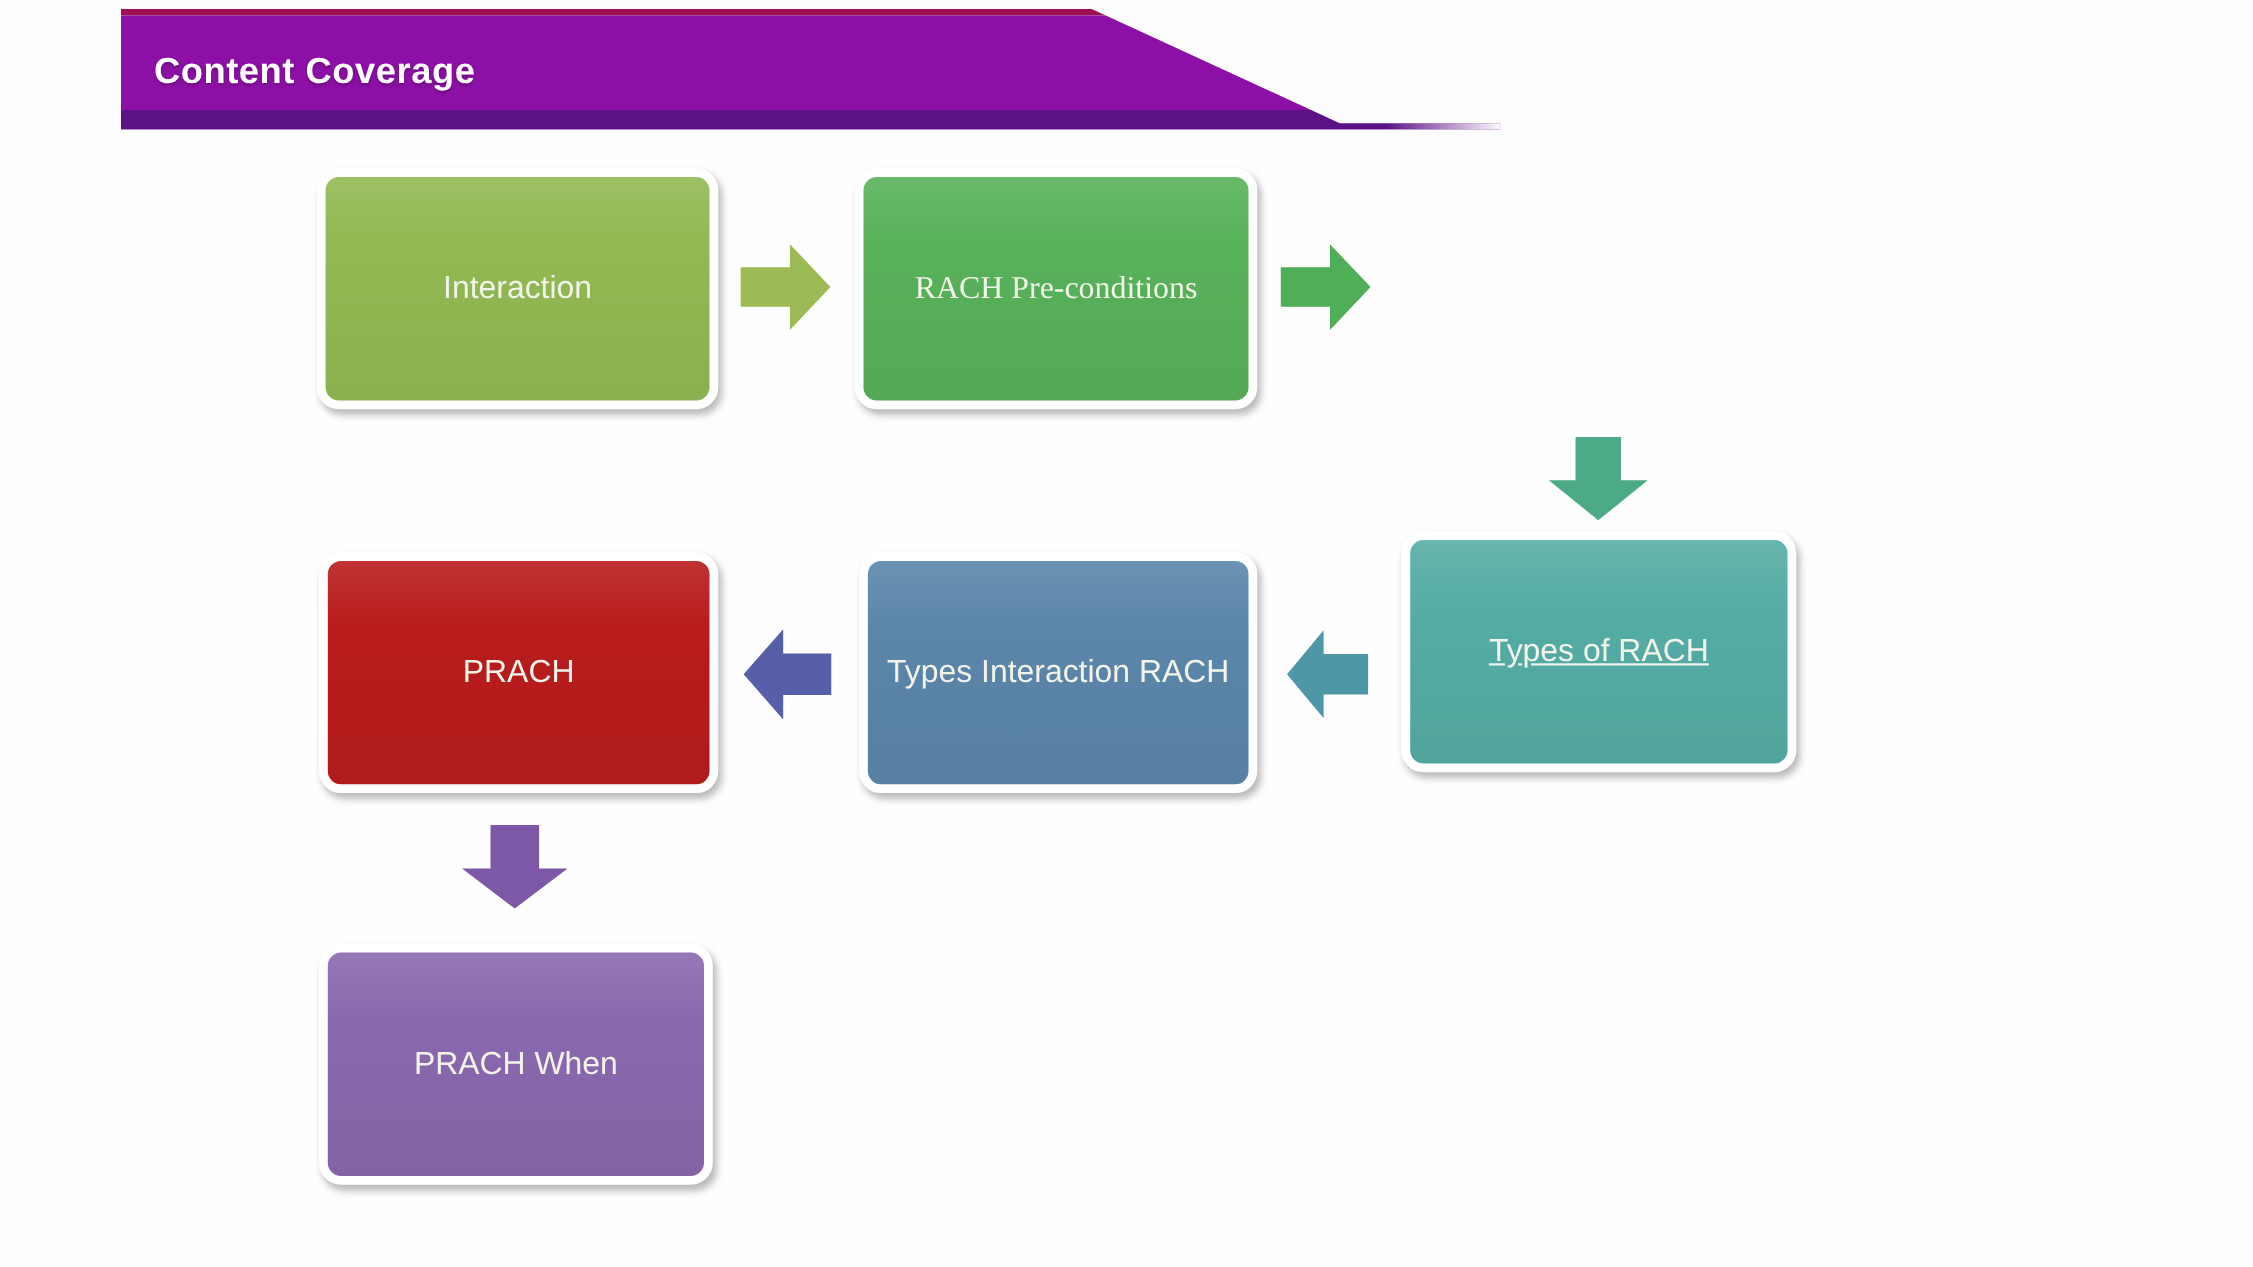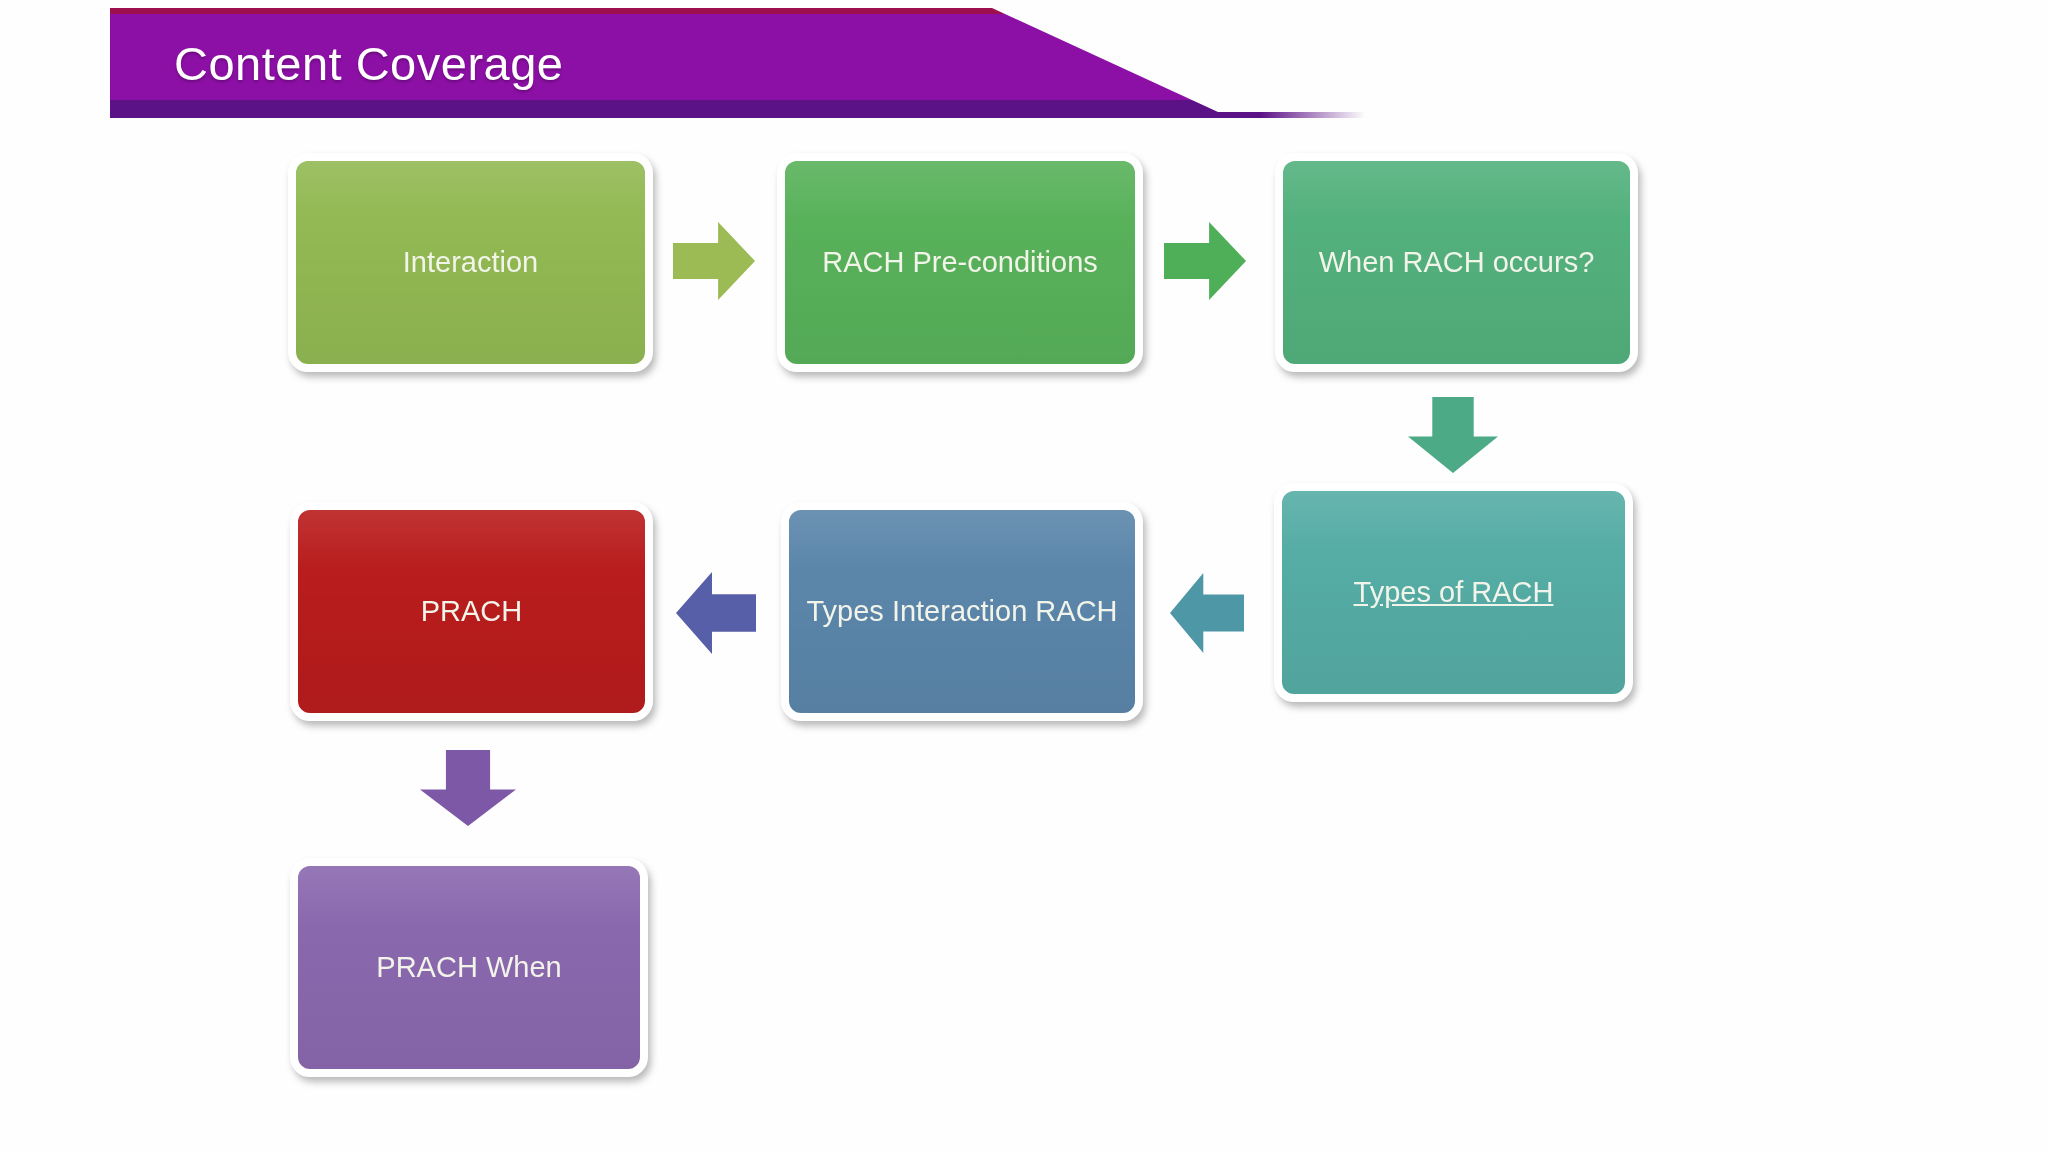--- a/index.html
+++ b/index.html
@@ -17,24 +17,23 @@
   }
   .banner .band-top{position:absolute;left:0;top:0;width:100%;height:6px;}
   .banner .band-main{position:absolute;left:0;top:6px;width:100%;height:86px;}
   .banner .band-bottom{position:absolute;left:0;top:92px;width:100%;height:18px;}
   .banner .tail-fade{
     position:absolute;left:1150px;top:92px;width:106px;height:18px;
     background:linear-gradient(90deg,rgba(255,255,255,0),rgba(255,255,255,1));
   }
   .slide-title{
     position:absolute;left:140px;top:36px;height:56px;line-height:56px;
-    font-size:47px;font-weight:normal;color:#ffffff;letter-spacing:.5px;
+    font-size:33px;font-weight:bold;color:#ffffff;letter-spacing:.5px;
     text-shadow:0 2px 3px rgba(40,0,50,.35);
     white-space:nowrap;
-    margin-left:34px;
   }
 
   
   .fbox{
     position:absolute;
     border:8px solid #ffffff;border-radius:20px;
     box-shadow:3px 5px 7px rgba(105,105,105,.45);
     display:flex;align-items:center;justify-content:center;
     box-sizing:border-box;
     color:#f2f4ea;font-size:29px;text-align:center;
@@ -78,29 +77,25 @@
     <div class="band-bottom" style="background-color: rgb(92, 18, 135);"></div>
     <div class="tail-fade"></div>
   </div>
   <div class="slide-title">Content Coverage</div>
 
   <div class="fbox b1" style="background-color: rgb(146, 185, 83);">
     <div class="inner-grad"></div>
     <span>Interaction</span>
   </div>
   <div class="arrow arrow-right a1" style="background-color: rgb(157, 187, 85);"></div>
-  <div class="fbox b2" style="background-color: rgb(88, 178, 90);">
+  <div class="fbox b2" style="background-color: rgb(88, 178, 90); font-family: Liberation Serif, serif;">
     <div class="inner-grad"></div>
     <span>RACH Pre-conditions</span>
   </div>
   <div class="arrow arrow-right a2" style="background-color: rgb(79, 174, 88);"></div>
-  <div class="fbox b3" style="background-color: rgb(83, 177, 125);">
-    <div class="inner-grad"></div>
-    <span>When RACH occurs?</span>
-  </div>
 
   <div class="arrow arrow-down a3" style="background-color: rgb(76, 170, 134);"></div>
 
   <div class="fbox b4" style="background-color: rgb(85, 173, 165);">
     <div class="inner-grad"></div>
     <span>Types of RACH</span>
   </div>
   <div class="arrow arrow-left a4" style="background-color: rgb(78, 151, 166);"></div>
   <div class="fbox b5" style="background-color: rgb(91, 134, 170);">
     <div class="inner-grad"></div>

